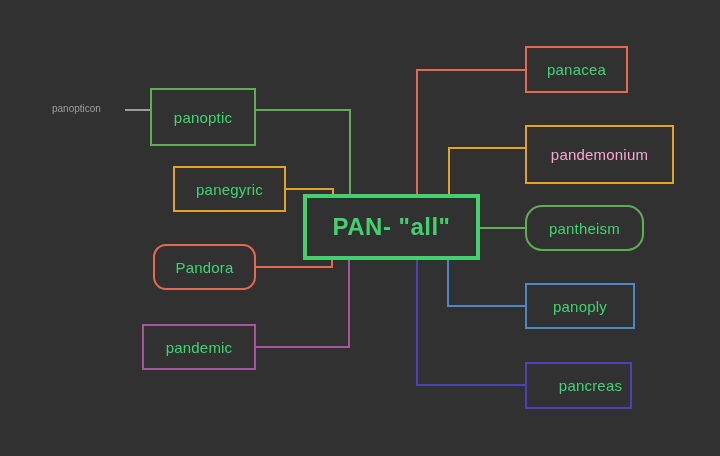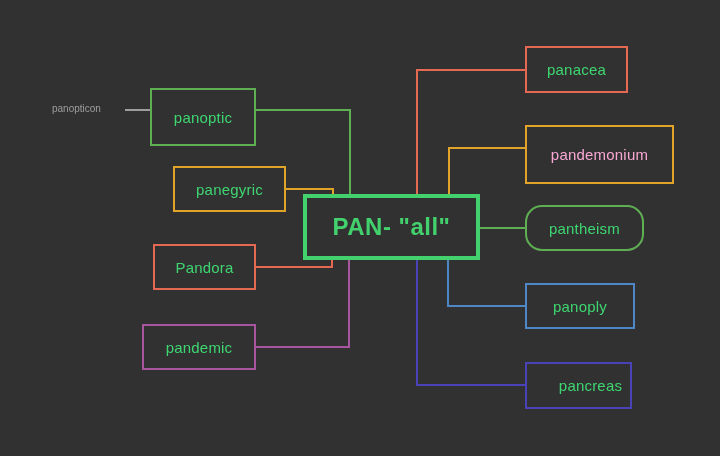--- a/index.html
+++ b/index.html
@@ -39,21 +39,21 @@
     </svg>
 
   <div class="annotation" style="left: 52px; top: 102px; color: rgb(158, 158, 158);">panopticon</div>
 
   <div class="node" style="left: 150px; top: 88px; width: 106px; height: 58px; border-color: rgb(95, 174, 84); color: rgb(62, 214, 113);">
     <span>panoptic</span>
   </div>
   <div class="node" style="left: 143px; top: 166px; width: 113px; height: 46px; border-color: rgb(226, 163, 43); color: rgb(62, 214, 113); margin-left: 30px;">
     <span>panegyric</span>
   </div>
-  <div class="node" style="left: 153px; top: 244px; width: 103px; height: 46px; border-color: rgb(229, 105, 82); color: rgb(62, 214, 113);">
+  <div class="node" style="left: 153px; top: 244px; width: 103px; height: 46px; border-color: rgb(229, 105, 82); color: rgb(62, 214, 113); border-radius: 13px;">
     <span>Pandora</span>
   </div>
   <div class="node" style="left: 142px; top: 324px; width: 114px; height: 46px; border-color: rgb(168, 85, 160); color: rgb(62, 214, 113);">
     <span>pandemic</span>
   </div>
   <div class="node" style="left: 525px; top: 46px; width: 103px; height: 47px; border-color: rgb(229, 105, 82); color: rgb(62, 214, 113);">
     <span>panacea</span>
   </div>
   <div class="node" style="left: 525px; top: 125px; width: 149px; height: 59px; border-color: rgb(226, 163, 43); color: #f9a8d4;">
     <span>pandemonium</span>

